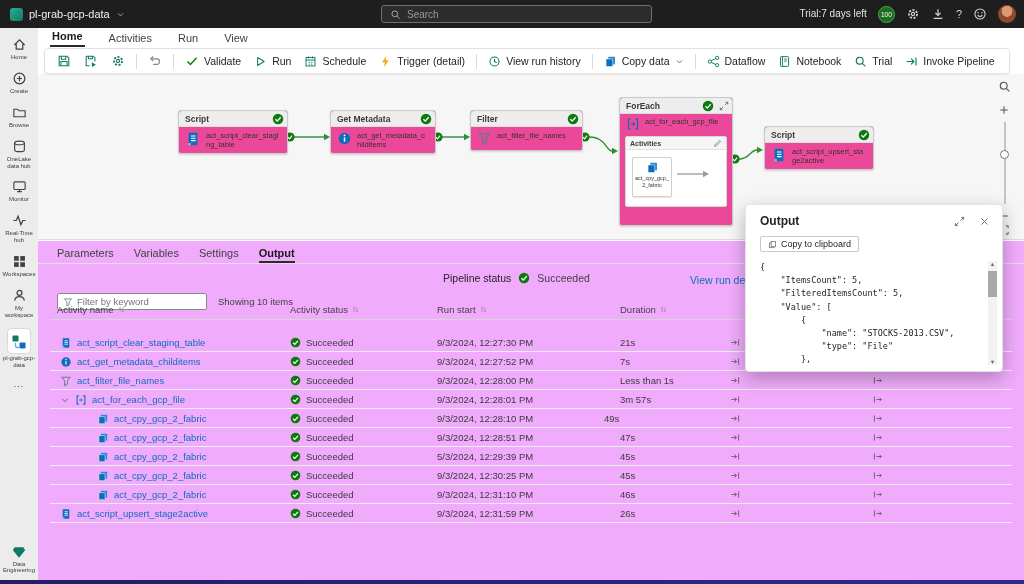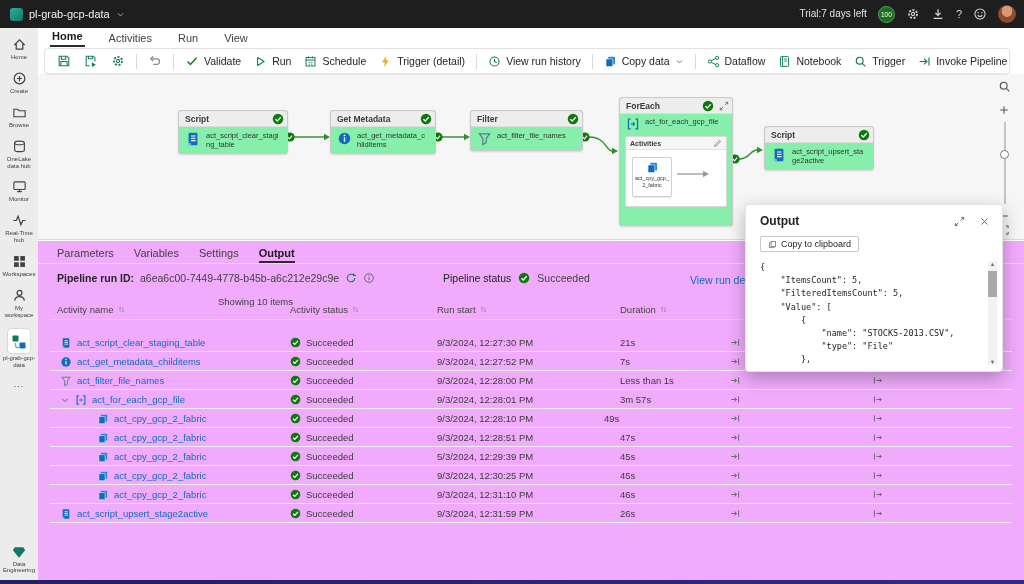--- a/index.html
+++ b/index.html
@@ -39,21 +39,21 @@
   .mtab{font-size:11px;color:#424242;padding:2px 2px 3px;cursor:pointer}
   .mtab.active{font-weight:bold;color:#1b1b1b;border-bottom:2px solid #2b2b2b}
   #toolbar{position:absolute;left:44px;top:48px;width:966px;height:26px;background:#fff;border:1px solid #e1e1e1;border-radius:4px;box-shadow:0 1px 2px rgba(0,0,0,.06);display:flex;align-items:center;padding:0 6px;gap:1px;z-index:10}
   .tbtn{display:flex;align-items:center;gap:5px;font-size:10.5px;color:#242424;padding:3px 6px;border-radius:3px;white-space:nowrap}
   .vsep{width:1px;height:15px;background:#d9d9d9;margin:0 4px;flex:none}
   .teal{color:#117865}.green{color:#107c10}.gray{color:#8a8886}.yellow{color:#eda715}.blue{color:#0f6cbd}.dim{color:#5f5f5f}
 
   
   #canvas{position:absolute;left:38px;top:74px;width:986px;height:166px;background:#f6f6f6;border-bottom:1px solid #dcdcdc}
   #wires{position:absolute;left:0;top:0;pointer-events:none;z-index:1}
-  .node{position:absolute;background:#86efac;border:1px solid #c9cacc;border-radius:3px;box-shadow:0 1px 2px rgba(0,0,0,.14);z-index:2}
+  .node{position:absolute;background:#ec4899;border:1px solid #c9cacc;border-radius:3px;box-shadow:0 1px 2px rgba(0,0,0,.14);z-index:2}
   .node-head{position:relative;height:16px;background:#ededed;border-bottom:1px solid #ddd;border-radius:3px 3px 0 0;display:flex;align-items:center;padding:0 6px}
   .node-type{font-size:8.5px;font-weight:bold;color:#3a3a3a}
   .nbadge{position:absolute;top:1.5px}
   .node-body{display:flex;align-items:flex-start;gap:5px;padding:4px 6px}
   .nname{font-size:7.5px;line-height:1.2;color:#333;word-break:break-all;width:74px}
   .fe-inner{margin:2px 5px 5px;border:1px solid #d8d8d8;border-radius:2px;background:#fff}
   .fe-ihead{height:13px;background:#f5f5f5;border-bottom:1px solid #e2e2e2;display:flex;align-items:center;justify-content:space-between;padding:0 4px}
   .fe-ihead span{font-size:7px;font-weight:bold;color:#3a3a3a}
   .fe-ibody{position:relative;height:56px}
   .mini-card{position:absolute;left:6px;top:7px;width:40px;height:40px;border:1px solid #cfcfcf;border-radius:2px;background:#fff;box-shadow:0 1px 1px rgba(0,0,0,.1);display:flex;flex-direction:column;align-items:center;padding-top:3px;gap:1px}
@@ -271,20 +271,26 @@
 <div id="app">
 
   <div id="topbar">
     <div class="tb-left">
       <div class="fab-logo"></div>
       <span class="tb-title">pl-grab-gcp-data</span>
       <svg class="ic" width="9" height="9" color="#bdbdbd">
           <use href="#s-chevd"></use>
         </svg>
     </div>
+    <div class="tb-search">
+      <svg class="ic" width="11" height="11">
+          <use href="#s-search"></use>
+        </svg>
+      <input placeholder="Search" style="">
+    </div>
     <div class="tb-right">
       <div class="trial">
         <span>Trial:</span>
         <span>7 days left</span>
       </div>
       <div class="cap-badge">100</div>
       <svg class="ic" width="14" height="14">
           <use href="#s-gear"></use>
         </svg>
       <svg class="ic" width="14" height="14">
@@ -445,21 +451,21 @@
     <button class="tbtn">
         <svg class="ic teal" width="13" height="13">
           <use href="#s-note"></use>
         </svg>
         <span>Notebook</span>
       </button>
     <button class="tbtn">
         <svg class="ic teal" width="13" height="13">
           <use href="#s-search"></use>
         </svg>
-        <span>Trigger</span>
+        <span>Trial</span>
       </button>
     <button class="tbtn">
         <svg class="ic teal" width="13" height="13">
           <use href="#s-invoke"></use>
         </svg>
         <span>Invoke Pipeline</span>
       </button>
   </div>
 
   <div id="canvas">
@@ -611,39 +617,35 @@
   </div>
 
   <div id="bpanel">
     <div id="ptabs">
       <span class="ptab">Parameters</span>
       <span class="ptab">Variables</span>
       <span class="ptab">Settings</span>
       <span class="ptab active">Output</span>
     </div>
 
-    <div id="runinfo">
-      <span class="b">Pipeline run ID:</span>
-      <span>a6ea6c00-7449-4778-b45b-a6c212e29c9e</span>
-      <svg class="ic teal" width="12" height="12">
-          <use href="#s-refresh"></use>
-        </svg>
-      <svg class="ic dim" width="12" height="12">
-          <use href="#s-infoc"></use>
-        </svg>
-    </div>
     <div id="statusinfo">
       <span class="b">Pipeline status</span>
       <svg class="ic gb" width="12" height="12">
           <use href="#s-checkc"></use>
         </svg>
       <span>Succeeded</span>
     </div>
     <span id="viewdetail">View run detail</span>
 
+    <div id="filterbox">
+      <svg class="ic dim" width="10" height="10">
+          <use href="#s-funnel"></use>
+        </svg>
+      <input placeholder="Filter by keyword" style="">
+    </div>
     <span id="showing">Showing 10 items</span>
 
     <div id="thead">
       <span class="hc" style="left:7px">
           <span>Activity name</span>
           <svg class="ic" width="9" height="9" color="#888">
             <use href="#s-sort"></use>
           </svg>
         </span>
       <span class="hc" style="left:240px">

